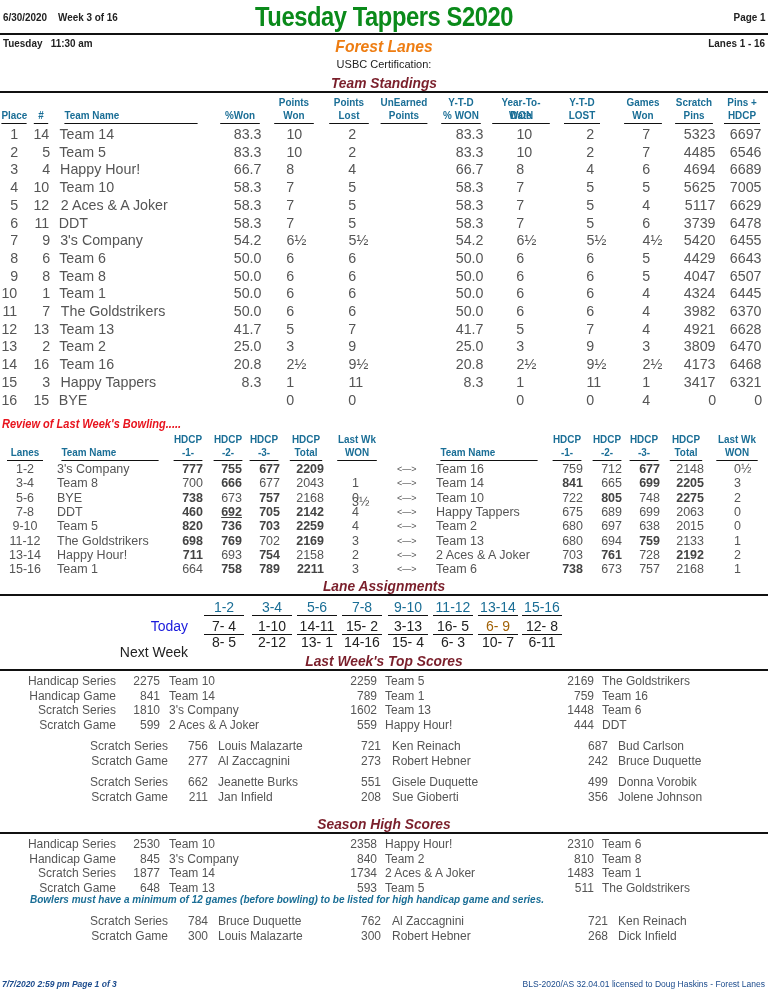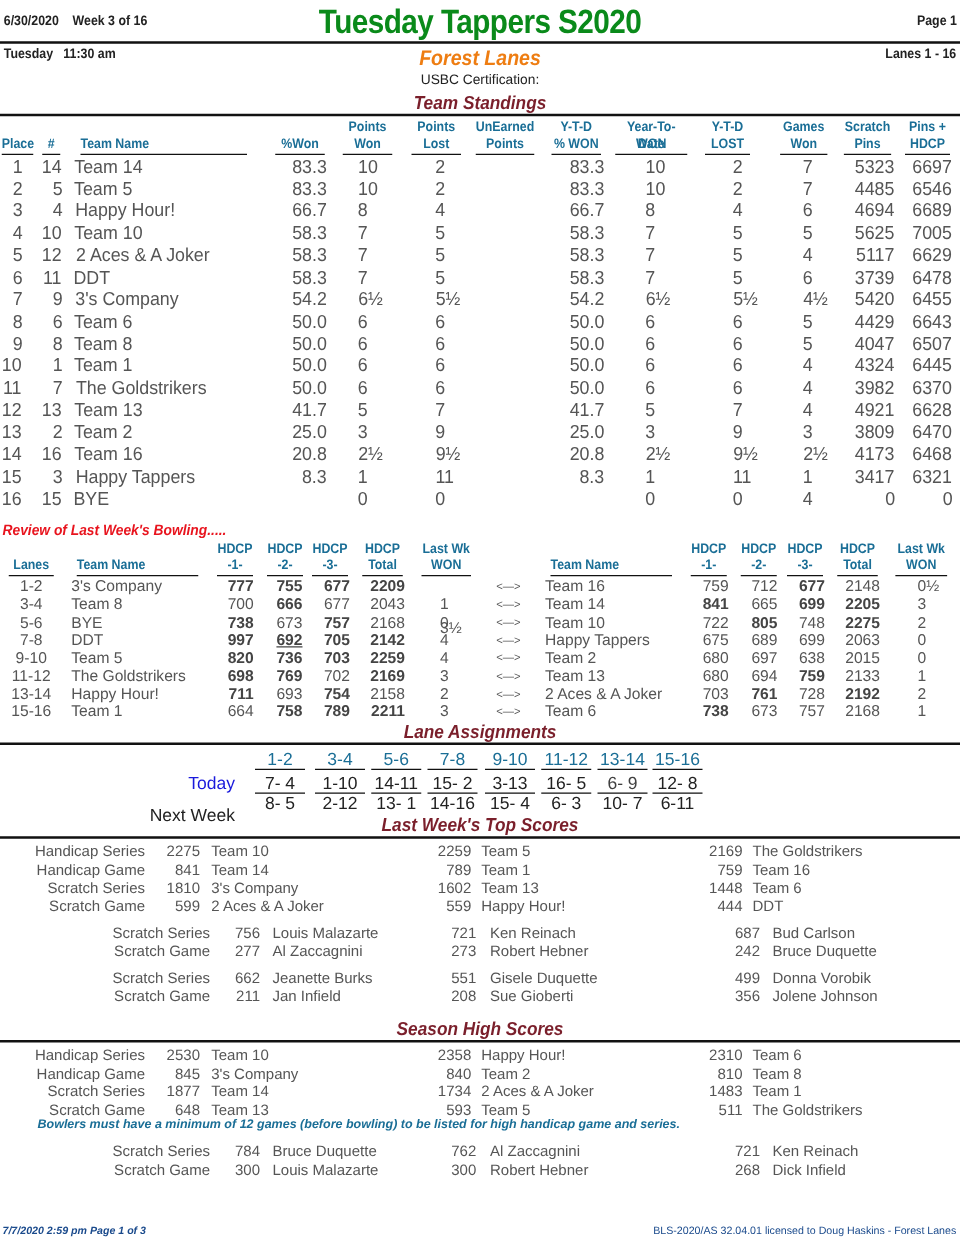--- a/index.html
+++ b/index.html
@@ -423,21 +423,21 @@
       <span style="left:436px;">Team 10</span>
       <span class="r" style="right:calc(768px - 583px);">722</span>
       <span class="r b" style="right:calc(768px - 622px);">805</span>
       <span class="r" style="right:calc(768px - 660px);">748</span>
       <span class="r b" style="right:calc(768px - 704px);">2275</span>
       <span style="left:734px;">2</span>
     </div>
     <div class="rev-row" style="top:504.9px;">
       <span class="c" style="left:5px;width:40px;">7-8</span>
       <span style="left:57px;">DDT</span>
-      <span class="r b" style="right:calc(768px - 203px);">997</span>
+      <span class="r b" style="right:calc(768px - 203px);">460</span>
       <span class="r b" style="right:calc(768px - 242px);text-decoration:underline;">692</span>
       <span class="r b" style="right:calc(768px - 280px);">705</span>
       <span class="r b" style="right:calc(768px - 324px);">2142</span>
       <span style="left:352px;">4</span>
       <span style="left:397px;font-size:9px;top:2px;">&lt;—&gt;</span>
       <span style="left:436px;">Happy Tappers</span>
       <span class="r" style="right:calc(768px - 583px);">675</span>
       <span class="r" style="right:calc(768px - 622px);">689</span>
       <span class="r" style="right:calc(768px - 660px);">699</span>
       <span class="r" style="right:calc(768px - 704px);">2063</span>
@@ -524,21 +524,21 @@
     <span style="position:absolute;left:342px;top:599px;width:40px;text-align:center;font-size:14px;color:#1a6e96;border-bottom:1.5px solid #111;">7-8</span>
     <span style="position:absolute;left:342px;top:618px;width:40px;text-align:center;font-size:14px;color:#222;white-space:pre;border-bottom:1.5px solid #111;">15- 2</span>
     <span style="position:absolute;left:342px;top:634px;width:40px;text-align:center;font-size:14px;color:#222;white-space:pre;">14-16</span>
     <span style="position:absolute;left:388px;top:599px;width:40px;text-align:center;font-size:14px;color:#1a6e96;border-bottom:1.5px solid #111;">9-10</span>
     <span style="position:absolute;left:388px;top:618px;width:40px;text-align:center;font-size:14px;color:#222;white-space:pre;border-bottom:1.5px solid #111;">3-13</span>
     <span style="position:absolute;left:388px;top:634px;width:40px;text-align:center;font-size:14px;color:#222;white-space:pre;">15- 4</span>
     <span style="position:absolute;left:433px;top:599px;width:40px;text-align:center;font-size:14px;color:#1a6e96;border-bottom:1.5px solid #111;">11-12</span>
     <span style="position:absolute;left:433px;top:618px;width:40px;text-align:center;font-size:14px;color:#222;white-space:pre;border-bottom:1.5px solid #111;">16- 5</span>
     <span style="position:absolute;left:433px;top:634px;width:40px;text-align:center;font-size:14px;color:#222;white-space:pre;">6- 3</span>
     <span style="position:absolute;left:478px;top:599px;width:40px;text-align:center;font-size:14px;color:#1a6e96;border-bottom:1.5px solid #111;">13-14</span>
-    <span style="position:absolute;left:478px;top:618px;width:40px;text-align:center;font-size:14px;color:#404040;white-space:pre;border-bottom:1.5px solid #111;">6- 9</span>
+    <span style="position:absolute;left:478px;top:618px;width:40px;text-align:center;font-size:14px;color:#a16207;white-space:pre;border-bottom:1.5px solid #111;">6- 9</span>
     <span style="position:absolute;left:478px;top:634px;width:40px;text-align:center;font-size:14px;color:#222;white-space:pre;">10- 7</span>
     <span style="position:absolute;left:522px;top:599px;width:40px;text-align:center;font-size:14px;color:#1a6e96;border-bottom:1.5px solid #111;">15-16</span>
     <span style="position:absolute;left:522px;top:618px;width:40px;text-align:center;font-size:14px;color:#222;white-space:pre;border-bottom:1.5px solid #111;">12- 8</span>
     <span style="position:absolute;left:522px;top:634px;width:40px;text-align:center;font-size:14px;color:#222;white-space:pre;">6-11</span>
     <span style="position:absolute;right:calc(768px - 188px);top:618px;font-size:14px;color:#1a1adc;">Today</span>
     <span style="position:absolute;right:calc(768px - 188px);top:644px;font-size:14px;color:#222;">Next Week</span>
   </div>
 
 <div class="abs section-title center" style="top:652px;">Last Week's Top Scores</div>
 <div class="rule" style="top:669px;"></div>

